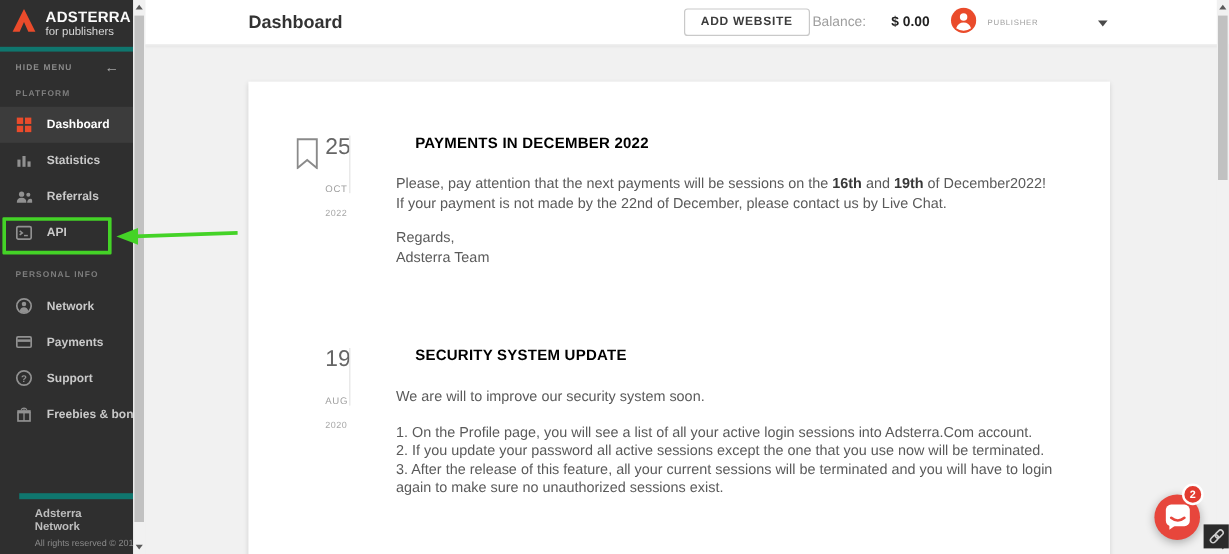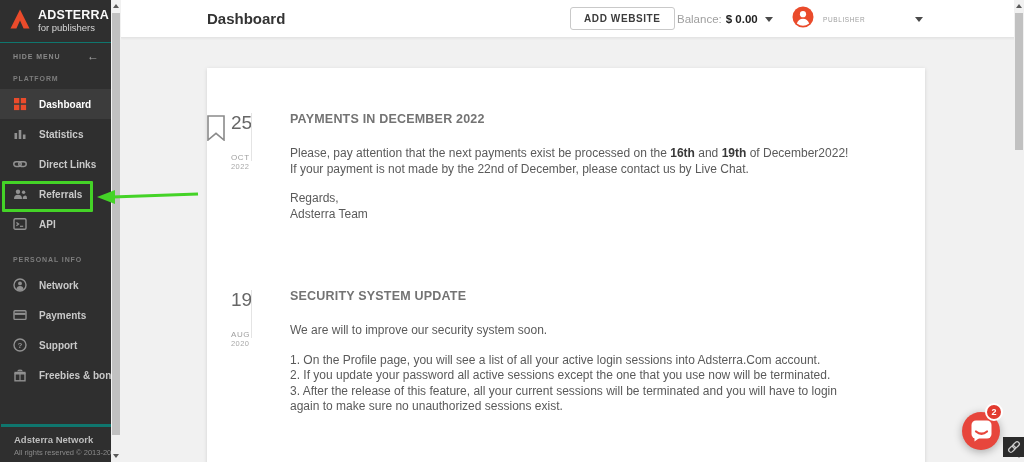--- a/index.html
+++ b/index.html
@@ -5,39 +5,39 @@
   * { box-sizing: border-box; }
   html,body { margin:0; padding:0; }
   body {
     width:1024px; height:462px; overflow:hidden; position:relative;
     font-family:"Liberation Sans", sans-serif; background:#f1f1f1;
   }
   
   .sidebar { position:absolute; left:0; top:0; width:111px; height:462px;
     background:#2f2f2f; overflow:hidden; z-index:5; }
   .logo-row { display:flex; align-items:center; gap:7px; padding:8px 9px;
-    border-bottom:1px solid #0f766e; height:43px; cursor:pointer; }
+    border-bottom:4px solid #0f766e; height:43px; cursor:pointer; }
   .brand-name { font-size:12.5px; font-weight:bold; color:#fafafa; line-height:13px; letter-spacing:0.2px; }
   .brand-tag  { font-size:9.5px; color:#d8d8d8; line-height:11px; }
   .hide-menu { display:flex; justify-content:space-between; align-items:center;
     padding:8px 12px 3px 13px; cursor:pointer; }
   .hide-menu .hm-label { font-size:7px; font-weight:bold; color:#8a8a8a; letter-spacing:0.9px; }
   .hide-menu .hm-arrow { font-size:12px; color:#a5a5a5; line-height:10px; }
   .section-label { padding:11px 13px 7px; font-size:7px; font-weight:bold;
     color:#7d7d7d; letter-spacing:0.9px; }
   .section-label.second { padding-top:17px; }
   .nav-item { display:flex; align-items:center; gap:12px; height:30px;
     padding-left:13px; cursor:pointer; white-space:nowrap; }
   .nav-item svg { color:#919191; flex:none; }
   .nav-item .nav-label { font-size:10px; font-weight:bold; color:#c9c9c9; }
   .nav-item.active { background:#3c3c3c; }
   .nav-item.active svg { color:#ea4b2b; }
   .nav-item.active .nav-label { color:#ffffff; }
-  .side-footer { position:absolute; bottom:3px; left:1px; right:0;
-    border-top:3px solid #0f766e; padding:7px 13px 2px; }
+  .side-footer { position:absolute; bottom:3px; left:16px; right:0;
+    border-top:5px solid #0f766e; padding:7px 13px 2px; }
   .sf-title { font-size:9.5px; font-weight:bold; color:#bdbdbd; }
   .sf-copy  { font-size:7.5px; color:#8a8a8a; margin-top:3px; white-space:nowrap; }
   
   .sbar { position:absolute; top:0; width:10px; height:462px; background:#f1f1f1; z-index:10; }
   .sbar-left { left:111px; } .sbar-right { left:1014px; }
   .sb-btn { position:absolute; left:0; width:10px; height:12px;
     display:flex; align-items:center; justify-content:center; cursor:pointer; }
   .sb-up { top:0; } .sb-down { bottom:0; }
   .tri-up { width:0;height:0;border-left:3px solid transparent;border-right:3px solid transparent;border-bottom:4px solid #5a5a5a; }
   .tri-down { width:0;height:0;border-left:3px solid transparent;border-right:3px solid transparent;border-top:4px solid #5a5a5a; }
@@ -47,42 +47,42 @@
   
   .main { position:absolute; left:121px; top:0; width:903px; height:462px; }
   .topbar { position:relative; height:38px; background:#fff;
     border-bottom:1px solid #e4e4e4; box-shadow:0 1px 2px rgba(0,0,0,0.05); z-index:2; }
   .page-title { position:absolute; left:86px; top:10px; font-size:15px; font-weight:bold; color:#333; }
   .add-btn { position:absolute; left:449px; top:7px; height:23px; padding:0 13px;
     background:#fff; border:1px solid #c9c9c9; border-radius:3px;
     font-size:10px; font-weight:bold; color:#3c3c3c; letter-spacing:0.6px;
     font-family:"Liberation Sans", sans-serif; cursor:pointer; }
   .balance { position:absolute; left:556px; top:0; height:38px;
-    display:flex; align-items:center; gap:4px; cursor:pointer; }
+    display:flex; align-items:center; gap:21px; cursor:pointer; }
   .balance-label { font-size:11.5px; color:#9e9e9e; }
   .balance-value { font-size:11.5px; font-weight:bold; color:#212121; }
   .caret { width:0;height:0;border-left:4px solid transparent;border-right:4px solid transparent;border-top:5px solid #4a4a4a; margin-left:3px; }
   .account { position:absolute; left:671px; top:0; height:38px;
     display:flex; align-items:center; cursor:pointer; }
   .role { font-size:6.5px; color:#9e9e9e; letter-spacing:0.6px; margin-left:9px; }
   .account-caret { position:absolute; left:791px; top:17px; }
   
   .content { position:absolute; top:38px; left:0; right:0; bottom:0; background:#f1f1f1; overflow:hidden; }
   .card { position:absolute; left:86px; top:30px; width:718px; height:620px;
     background:#fff; box-shadow:0 1px 4px rgba(0,0,0,0.13); padding-top:45px; }
-  .news-item { display:flex; }
+  .news-item { display:flex; padding-left:40px; }
   .news-item + .news-item { margin-top:54px; }
   .date-col { width:44px; flex:none; display:flex; }
   .date-icon { width:24px; flex:none; padding-top:2px; }
   .day { font-size:19px; color:#666; line-height:20px; }
   .mon { font-size:8px; color:#9e9e9e; letter-spacing:0.6px; margin-top:20px; }
-  .yr  { font-size:7.5px; color:#a8a8a8; letter-spacing:0.4px; margin-top:0; }
+  .yr  { font-size:7.5px; color:#a8a8a8; letter-spacing:0.4px; margin-top:11px; }
   .vdiv { width:1px; height:48px; background:#e4e4e4; flex:none; }
   .news-body { margin-left:38px; width:562px; font-size:12px; color:#5a5a5a; line-height:15.5px; }
-  .news-title { margin:0 0 20px; font-size:12.5px; font-weight:bold; color:#737373;
+  .news-title { margin:0 16px 20px; font-size:12.5px; font-weight:bold; color:#000000;
     letter-spacing:0.2px; line-height:13px; }
   .news-body p { margin:0 0 14px; }
   .news-body b { color:#383838; }
   
   .hl-box { position:absolute; left:2px; top:181px; width:91px; height:31px;
     border:3px solid #44d327; border-radius:1px; z-index:20; }
   .hl-arrow { position:absolute; left:96px; top:187px; z-index:20; }
   
   .chat-btn { position:absolute; left:962px; top:412px; width:38px; height:38px;
     border-radius:50%; background:#e7463c; z-index:15; display:flex;
@@ -127,29 +127,20 @@
       </svg>
     <span class="nav-label">Dashboard</span>
   </div>
   <div class="nav-item">
     <svg width="14" height="14" viewBox="0 0 14 14">
         <rect x="1.5" y="6" width="2.6" height="6" fill="currentColor"></rect>
         <rect x="5.7" y="3" width="2.6" height="9" fill="currentColor"></rect>
         <rect x="9.9" y="7.5" width="2.6" height="4.5" fill="currentColor"></rect>
       </svg>
     <span class="nav-label">Statistics</span>
-  </div>
-  <div class="nav-item">
-    <svg width="14" height="14" viewBox="0 0 14 14">
-        <g fill="none" stroke="currentColor" stroke-width="1.5">
-          <rect x="0.8" y="4.8" width="7.4" height="4.6" rx="2.3"></rect>
-          <rect x="5.8" y="4.8" width="7.4" height="4.6" rx="2.3"></rect>
-        </g>
-      </svg>
-    <span class="nav-label">Direct Links</span>
   </div>
   <div class="nav-item">
     <svg width="14" height="14" viewBox="0 0 14 14">
         <circle cx="5" cy="4.8" r="2.2" fill="currentColor"></circle>
         <path d="M1 12 q0-4.2 4-4.2 t4 4.2 z" fill="currentColor"></path>
         <circle cx="10.6" cy="5.3" r="1.7" fill="currentColor"></circle>
         <path d="M9.6 12 q0.2-3.4 3-3.4 1.5 0 1.4 3.4 z" fill="currentColor"></path>
       </svg>
     <span class="nav-label">Referrals</span>
   </div>
@@ -246,21 +237,21 @@
           </span>
           <span>
             <div class="day">25</div>
             <div class="mon">OCT</div>
             <div class="yr">2022</div>
           </span>
         </div>
         <div class="vdiv"></div>
         <div class="news-body">
           <h3 class="news-title">PAYMENTS IN DECEMBER 2022</h3>
-          <p><span>Please, pay attention that the next payments exist be processed on the </span><b>16th</b><span> and </span><b>19th</b><span> of December2022!</span><br><span>If your payment is not made by the 22nd of December, please contact us by Live Chat.</span></p>
+          <p><span>Please, pay attention that the next payments will be sessions on the </span><b>16th</b><span> and </span><b>19th</b><span> of December2022!</span><br><span>If your payment is not made by the 22nd of December, please contact us by Live Chat.</span></p>
           <p><span>Regards,</span><br><span>Adsterra Team</span></p>
         </div>
       </div>
 
       <div class="news-item">
         <div class="date-col">
           <span class="date-icon"></span>
           <span>
             <div class="day">19</div>
             <div class="mon">AUG</div>

